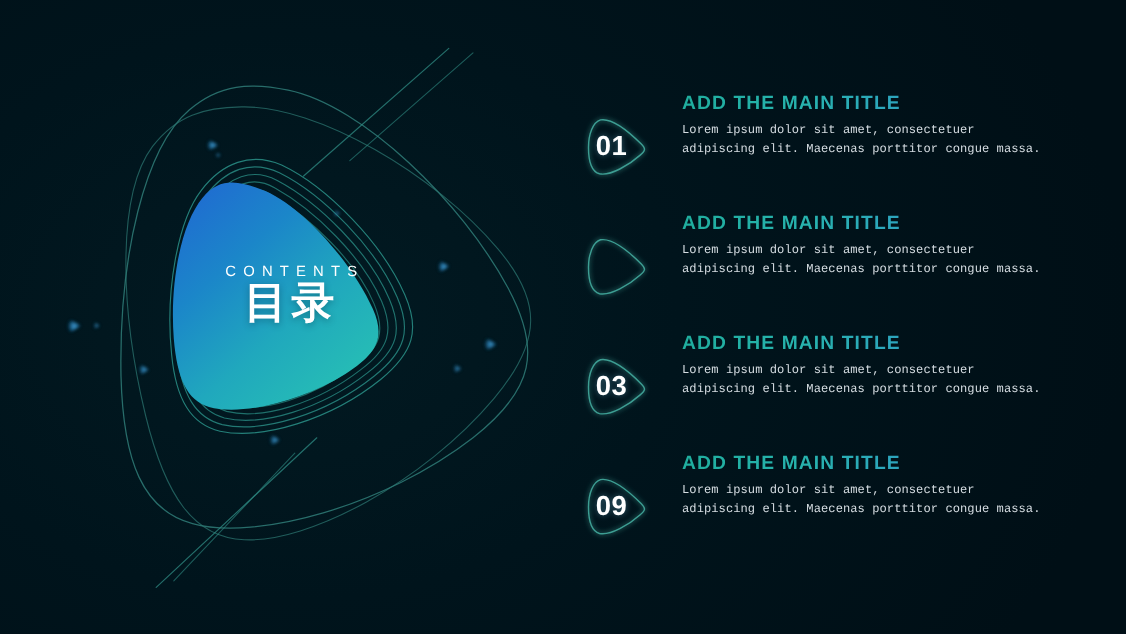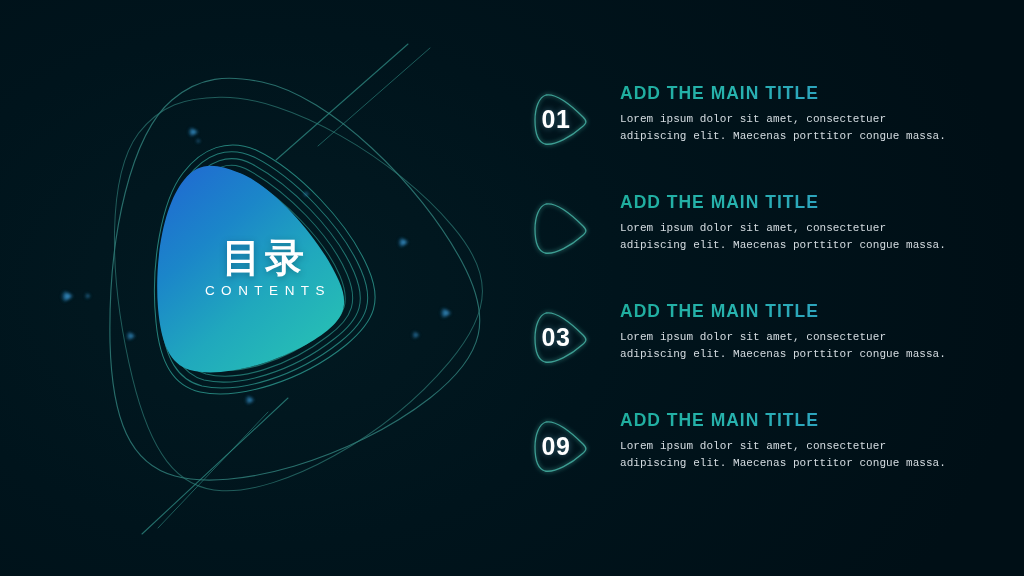--- a/index.html
+++ b/index.html
@@ -37,21 +37,21 @@
     position:absolute;
     left:0; width:504px; height:100px;
   }
   .item-0 { top:76px; }
   .item-1 { top:185px; }
   .item-2 { top:294px; }
   .item-3 { top:403px; }
 
   .badge {
     position:absolute;
-    left:8px; top:12px;
+    left:8px; top:26px;
     width:64px; height:62px;
   }
   .badge svg { position:absolute; left:0; top:0; width:64px; height:62px; }
   .badge-num {
     position:absolute;
     left:0; top:0;
     width:56px; height:62px;
     display:flex; align-items:center; justify-content:center;
     font-size:25px; font-weight:bold;
     color:#ffffff;
@@ -217,22 +217,22 @@
         <path d="M 398 236 l 11 6 l -11 7 z" fill="url(#partGlow)" opacity=".95"></path>
         <path d="M 440 306 l 12 7 l -12 7 z" fill="url(#partGlow)" opacity=".9"></path>
         <path d="M 412 330 l 8 5 l -8 5 z" fill="url(#partGlow)" opacity=".75"></path>
         <path d="M 245 394 l 10 6 l -10 6 z" fill="url(#partGlow)" opacity=".85"></path>
         <path d="M 303 190 l 7 4 l -7 4 z" fill="url(#partGlow)" opacity=".6"></path>
       </g>
     </svg>
   </div>
 
   <div id="center-label">
+    <div id="en-title">CONTENTS</div>
     <div id="cn-title">目录</div>
-    <div id="en-title">CONTENTS</div>
   </div>
 
   <div id="list">
 
     <div class="item item-0">
       <div class="badge">
         <svg viewBox="0 0 64 62" xmlns="http://www.w3.org/2000/svg">
           <path d="M 18 7 C 30 5, 46 20, 55 29 C 59 33, 59 35, 54 39
                    C 44 48, 27 58, 17 56 C 10 54, 7 44, 7 32
                    C 7 20, 11 9, 18 7 Z" fill="none" stroke="#3d9e93" stroke-width="1.3" filter="url(#softGlow)"></path>

